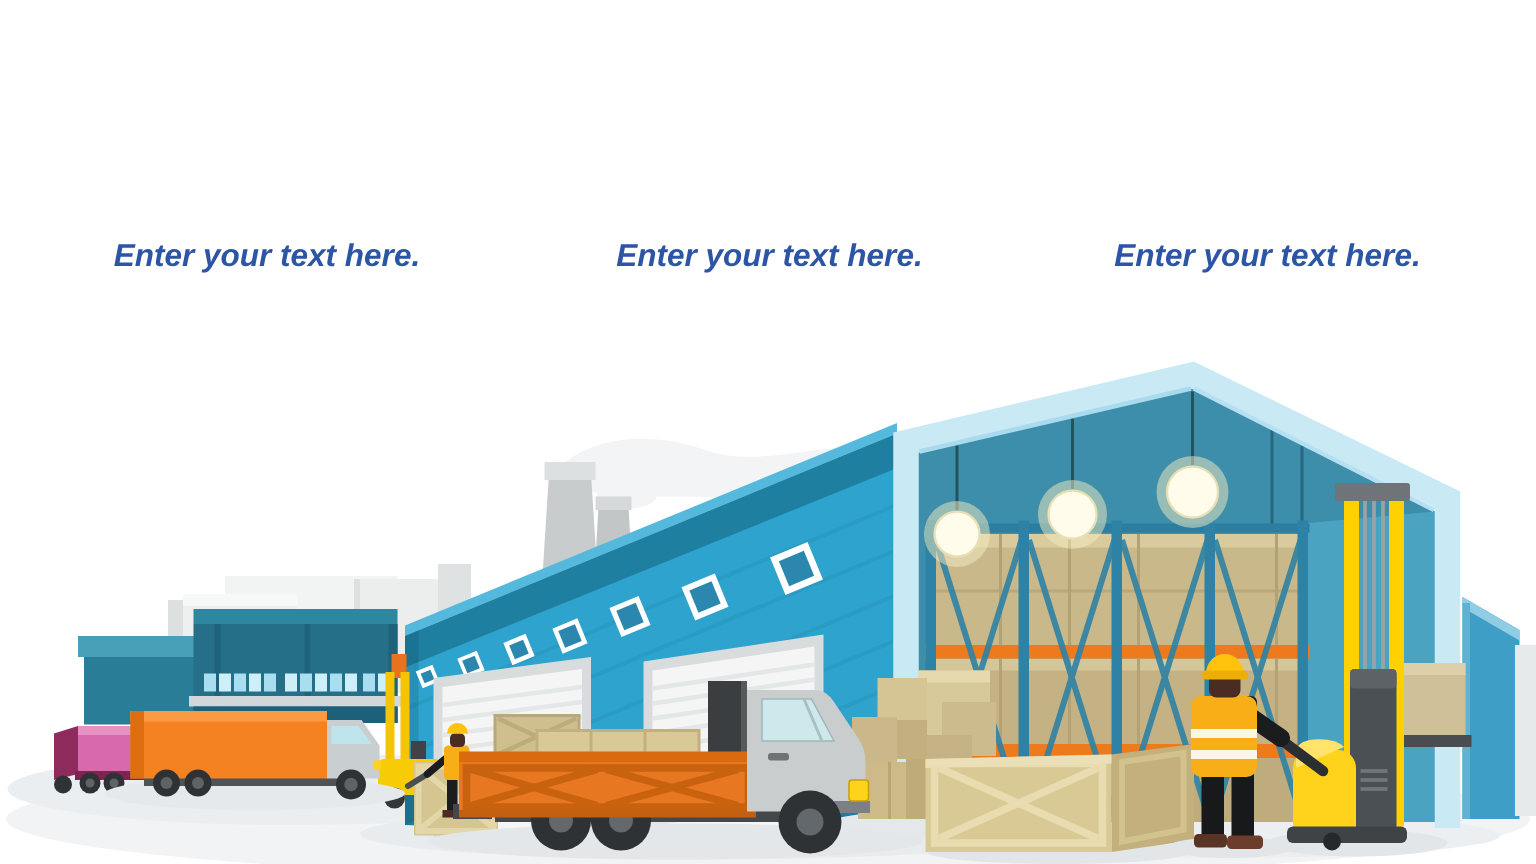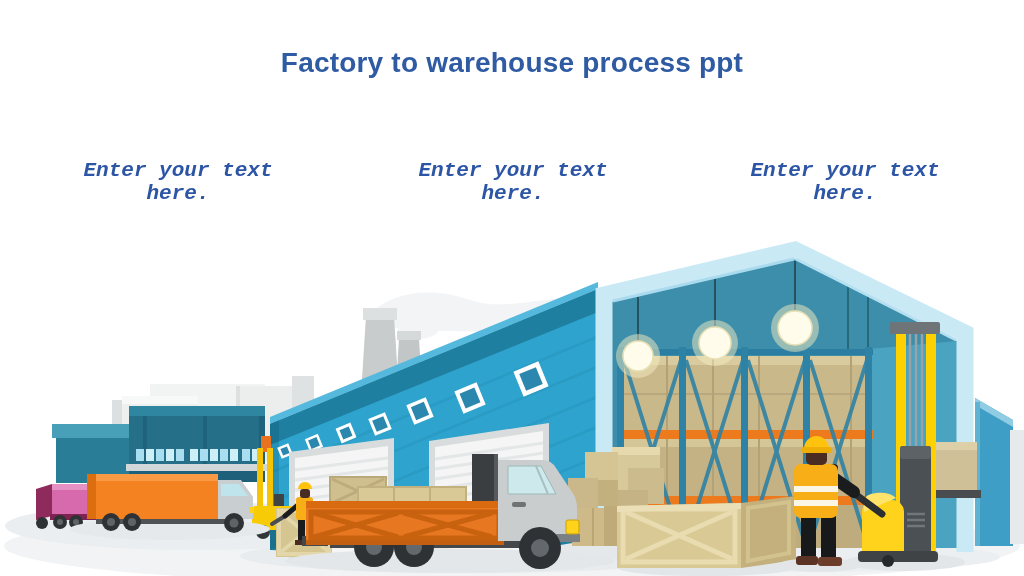--- a/index.html
+++ b/index.html
@@ -3,21 +3,21 @@
 <meta charset="utf-8">
 <style>
   html,body{margin:0;padding:0;background:#ffffff;}
   .stage{position:relative;width:1024px;height:576px;overflow:hidden;background:#ffffff;
          font-family:"Liberation Sans",sans-serif;}
   .scene{position:absolute;left:0;top:0;width:1024px;height:576px;}
   .title{position:absolute;top:28px;left:0;right:0;text-align:center;
          font-family:"Liberation Sans",sans-serif;font-weight:700;font-size:28px;
          color:#2F5BA3;letter-spacing:.2px;}
   .ph{position:absolute;top:159px;width:240px;text-align:center;
-      font-family:Liberation Mono, monospace;font-style:italic;font-weight:700;
+      font-family:Liberation Sans, sans-serif;font-style:italic;font-weight:700;
       font-size:21px;color:#2D55A5;}
   .ph1{left:58px;} .ph2{left:393px;} .ph3{left:725px;}
 </style>
 </head>
 <body>
 
 <div class="stage">
 
   <svg class="scene" viewBox="0 0 1024 576" aria-hidden="true">
 
@@ -390,17 +390,16 @@
       <line x1="828" y1="474" x2="854" y2="492" stroke="#1A1C1E" stroke-width="12" stroke-linecap="round"></line>
       <rect x="794" y="464" width="44" height="54" rx="7" fill="#F7AE17"></rect>
       <rect x="794" y="486" width="44" height="6" fill="#FBFBF7" opacity="0.92"></rect>
       <rect x="794" y="500" width="44" height="6" fill="#FBFBF7" opacity="0.92"></rect>
       <rect x="806" y="444" width="21" height="21" rx="5" fill="#4A2C22"></rect>
       <path d="M804,449 a12.5,13 0 0 1 25,0 Z" fill="#FFC20D"></path>
       <rect x="801" y="447" width="31" height="6" rx="3" fill="#EFAE06"></rect>
     </g>
   </svg>
 
-  <h1 class="title">Factory to warehouse process ppt</h1>
   <div class="ph ph1">Enter your text here.</div>
   <div class="ph ph2">Enter your text here.</div>
   <div class="ph ph3">Enter your text here.</div>
 </div>
 
 </body></html>

